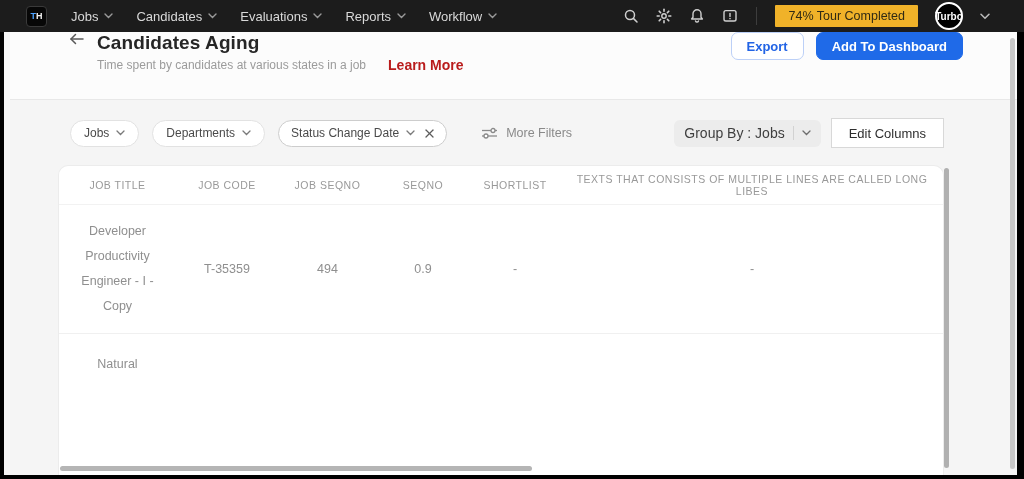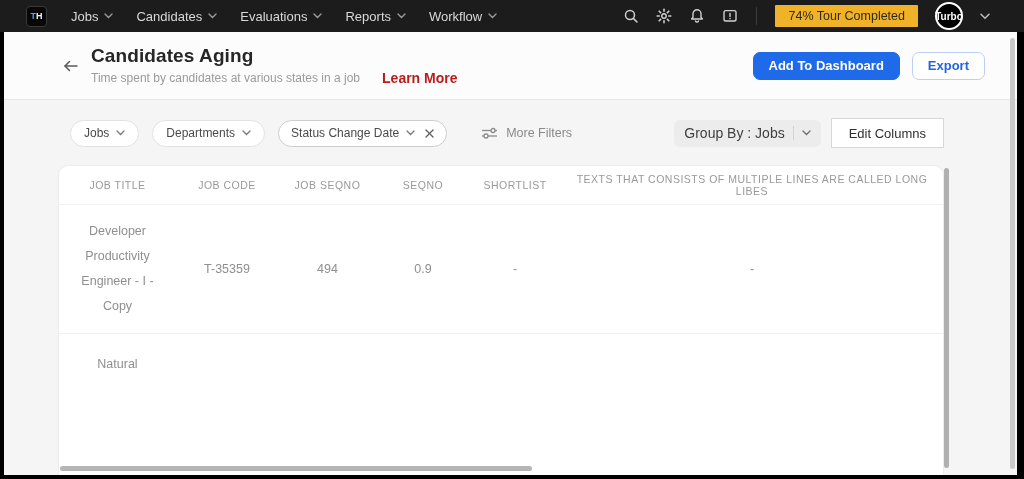--- a/index.html
+++ b/index.html
@@ -20,23 +20,23 @@
   .nav-divider{width:1px;height:18px;background:#3d3d3d;margin:0 1px;}
   .tour-badge{background:#f0b229;color:#302a14;font-size:12.5px;font-weight:500;
               padding:4px 13px;border-radius:1px;white-space:nowrap;cursor:pointer;}
   .avatar{width:24px;height:24px;border-radius:50%;background:#000;border:2px solid #fff;
           color:#fff;font-size:10px;font-weight:700;display:flex;align-items:center;justify-content:center;cursor:pointer;}
 
   
   .window{position:absolute;left:4px;top:32px;width:1013px;height:443px;background:#f5f5f5;overflow:hidden;}
 
   
-  .page-header{position:absolute;left:0;top:0;right:0;height:68px;background:#fcfcfc;
-               border-bottom:1px solid #e8e8e8;display:flex;align-items:center;box-sizing:border-box;
-               padding-left:58px;padding-right:32px;}
+  .page-header{position:absolute;left:6px;top:0;right:0;height:68px;background:#fcfcfc;
+               border-bottom:1px solid #e8e8e8;display:flex;align-items:flex-start;box-sizing:border-box;
+               padding-left:58px;padding-right:54px;}
   .back-arrow{display:flex;align-items:center;margin-right:12px;cursor:pointer;}
   .title-block{display:flex;flex-direction:column;gap:3px;}
   .page-title{font-size:19px;font-weight:600;color:#262626;letter-spacing:.1px;}
   .subtitle-row{display:flex;align-items:center;gap:22px;}
   .page-subtitle{font-size:12px;color:#9b9b9b;}
   .learn-more{font-size:14px;color:#b91c1c;font-weight:600;cursor:pointer;}
   .header-btns{margin-left:auto;display:flex;align-items:center;gap:12px;}
   .btn{height:28px;border-radius:7px;font-size:13px;font-weight:600;display:flex;align-items:center;
        padding:0 15px;cursor:pointer;box-sizing:border-box;white-space:nowrap;}
   .btn-outline{background:#fff;border:1px solid #bcd0f7;color:#2264e5;}
@@ -187,22 +187,22 @@
           </svg>
       </span>
       <div class="title-block">
         <span class="page-title">Candidates Aging</span>
         <span class="subtitle-row">
           <span class="page-subtitle">Time spent by candidates at various states in a job</span>
           <span class="learn-more">Learn More</span>
         </span>
       </div>
       <div class="header-btns">
+        <button class="btn btn-outline">Export</button>
         <button class="btn btn-primary">Add To Dashboard</button>
-        <button class="btn btn-outline">Export</button>
       </div>
     </div>
 
     <div class="filter-row">
       <div class="pill">
         <span>Jobs</span>
         <span>
             <svg width="9" height="6" viewBox="0 0 9 6">
               <polyline points="1,1 4.5,4.5 8,1" fill="none" stroke="#7a7a7a" stroke-width="1.3" stroke-linecap="round"></polyline>
             </svg>

